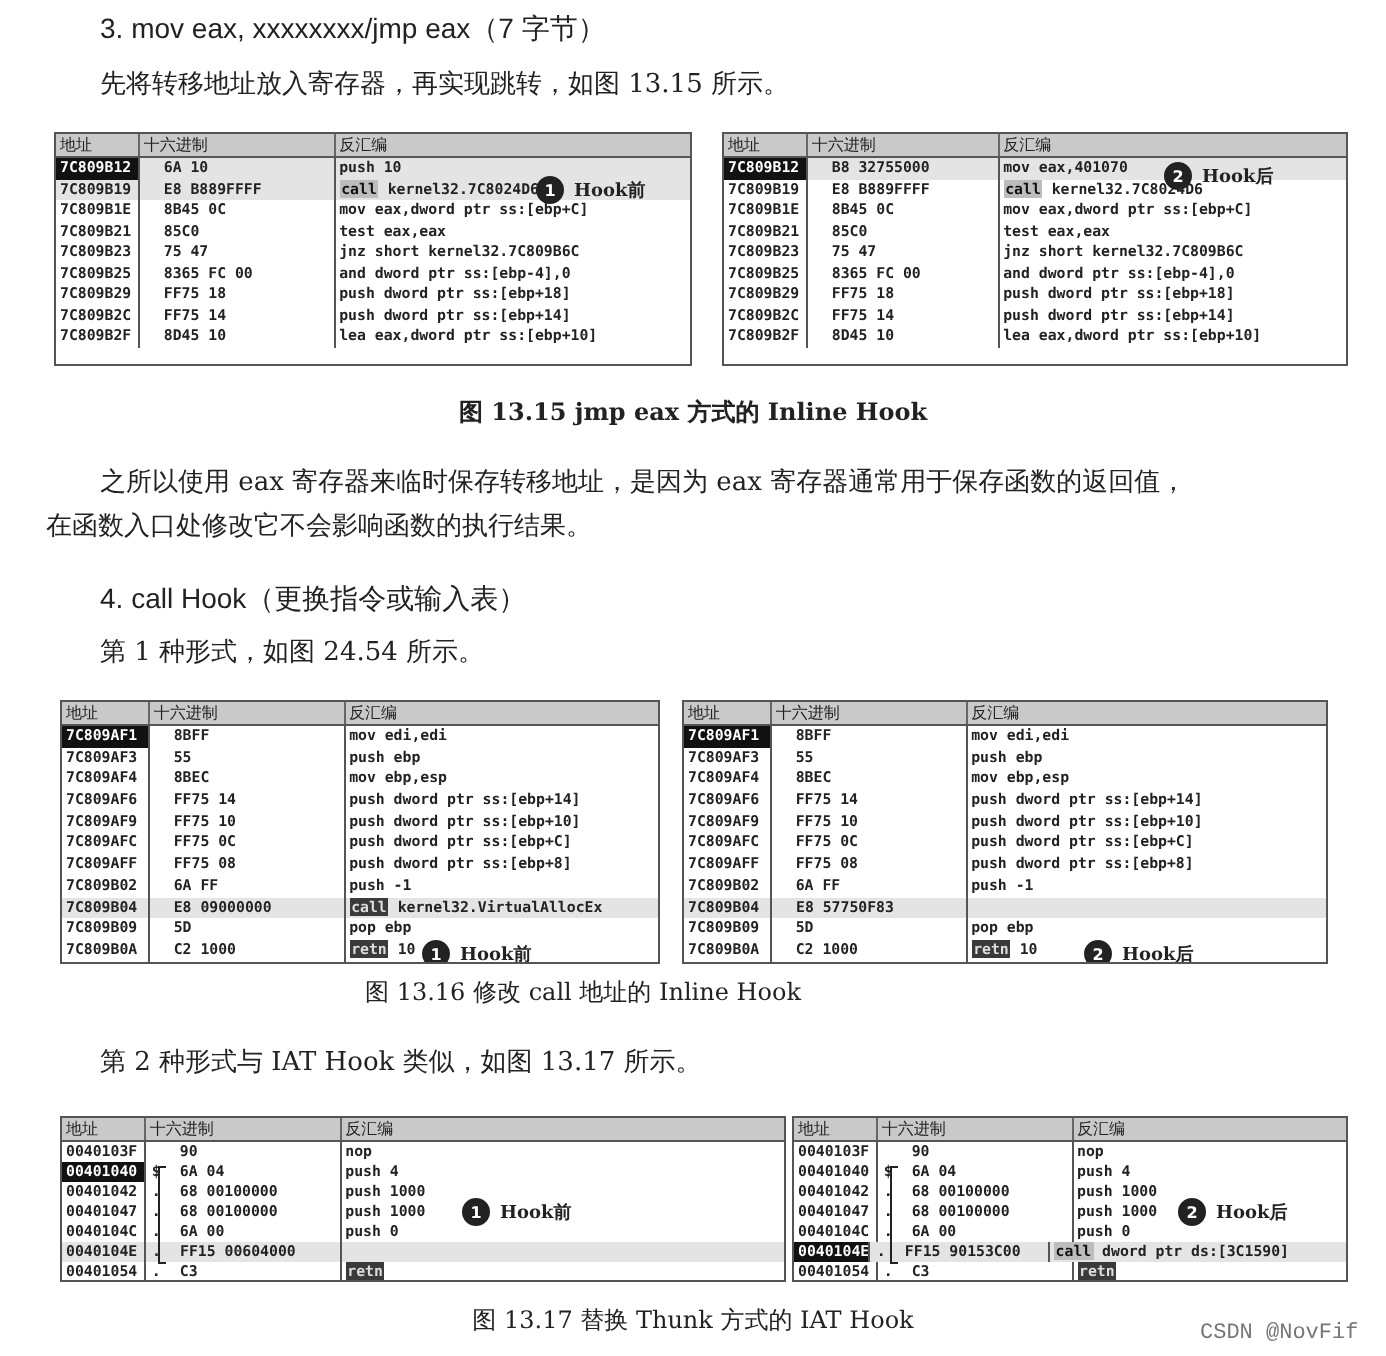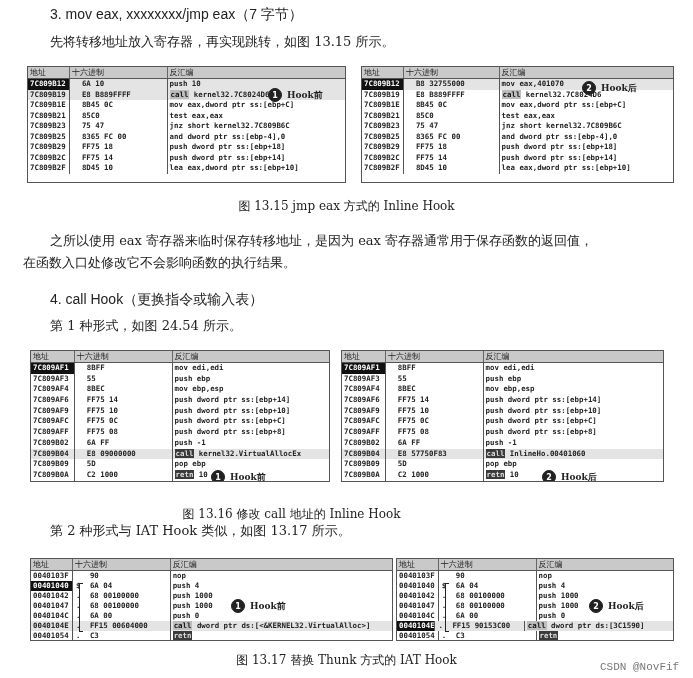--- a/index.html
+++ b/index.html
@@ -138,21 +138,21 @@
     <div class="row">
       <div class="c-addr" style="width:42px">7C809B2F</div>
       <div class="c-hex" style="width:96px;padding-left:12px"><span>8D45 10</span></div>
       <div style="width:174px"><span>lea eax,dword ptr ss:[ebp+10]</span></div>
     </div>
     <div class="note" style="left:220px;top:14px">
       <span class="circle">2</span>
       <span>Hook后</span>
     </div>
   </div>
-<div class="abs caption" style="left:0;width:693px;top:198px;">图 13.15   jmp eax 方式的 Inline Hook</div>
+<div class="abs caption" style="left:0;width:693px;top:198px;font-weight:bold;">图 13.15   jmp eax 方式的 Inline Hook</div>
 
 <div class="abs para" style="left:50px;top:232px;">之所以使用 eax 寄存器来临时保存转移地址，是因为 eax 寄存器通常用于保存函数的返回值，</div>
 <div class="abs para" style="left:23px;top:254px;">在函数入口处修改它不会影响函数的执行结果。</div>
 
 <div class="abs heading" style="left:50px;top:291px;">4.  call Hook（更换指令或输入表）</div>
 <div class="abs para" style="left:50px;top:317px;">第 1 种形式，如图 24.54 所示。</div>
 
 <div class="dbg" id="f16a" style="left:30px;top:350px;width:300px;height:132px;--rh:10.7px;">
     <div class="hdr">
       <div style="width:44px">地址</div>
@@ -261,38 +261,37 @@
       <div style="width:180px"><span>push dword ptr ss:[ebp+8]</span></div>
     </div>
     <div class="row">
       <div class="c-addr" style="width:44px">7C809B02</div>
       <div class="c-hex" style="width:98px;padding-left:12px"><span>6A FF</span></div>
       <div style="width:180px"><span>push -1</span></div>
     </div>
     <div class="row hl">
       <div class="c-addr" style="width:44px">7C809B04</div>
       <div class="c-hex" style="width:98px;padding-left:12px"><span>E8 57750F83</span></div>
-      <div style="width:180px"><span class="kw-box">call</span><span> InlineHo.00401060</span></div>
     </div>
     <div class="row">
       <div class="c-addr" style="width:44px">7C809B09</div>
       <div class="c-hex" style="width:98px;padding-left:12px"><span>5D</span></div>
       <div style="width:180px"><span>pop ebp</span></div>
     </div>
     <div class="row">
       <div class="c-addr" style="width:44px">7C809B0A</div>
       <div class="c-hex" style="width:98px;padding-left:12px"><span>C2 1000</span></div>
       <div style="width:180px"><span class="kw-box">retn</span><span> 10</span></div>
     </div>
     <div class="note" style="left:200px;top:119px">
       <span class="circle">2</span>
       <span>Hook后</span>
     </div>
   </div>
-<div class="abs caption" style="left:0;width:583px;top:506px;">图 13.16   修改 call 地址的 Inline Hook</div>
+<div class="abs caption" style="left:0;width:583px;top:488px;">图 13.16   修改 call 地址的 Inline Hook</div>
 
 <div class="abs para" style="left:50px;top:522px;">第 2 种形式与 IAT Hook 类似，如图 13.17 所示。</div>
 
 <div class="dbg" id="f17a" style="left:30px;top:558px;width:363px;height:83px;--rh:10px;">
     <div class="hdr">
       <div style="width:42px">地址</div>
       <div style="width:98px">十六进制</div>
       <div style="width:222px">反汇编</div>
     </div>
     <div class="row">
@@ -316,21 +315,20 @@
       <div style="width:222px"><span>push 1000</span></div>
     </div>
     <div class="row">
       <div class="c-addr" style="width:42px">0040104C</div>
       <div class="c-hex" style="width:98px;padding-left:3px"><span style="display:inline-block;width:14px">.</span><span>6A 00</span></div>
       <div style="width:222px"><span>push 0</span></div>
     </div>
     <div class="row hl">
       <div class="c-addr" style="width:42px">0040104E</div>
       <div class="c-hex" style="width:98px;padding-left:3px"><span style="display:inline-block;width:14px">.</span><span>FF15 00604000</span></div>
-      <div style="width:222px"><span class="kw-box-light">call</span><span> dword ptr ds:[&lt;&amp;KERNEL32.VirtualAlloc&gt;]</span></div>
     </div>
     <div class="row">
       <div class="c-addr" style="width:42px">00401054</div>
       <div class="c-hex" style="width:98px;padding-left:3px"><span style="display:inline-block;width:14px">.</span><span>C3</span></div>
       <div style="width:222px"><span class="kw-box">retn</span><span></span></div>
     </div>
     <div class="note" style="left:200px;top:40px">
       <span class="circle">1</span>
       <span>Hook前</span>
     </div>

